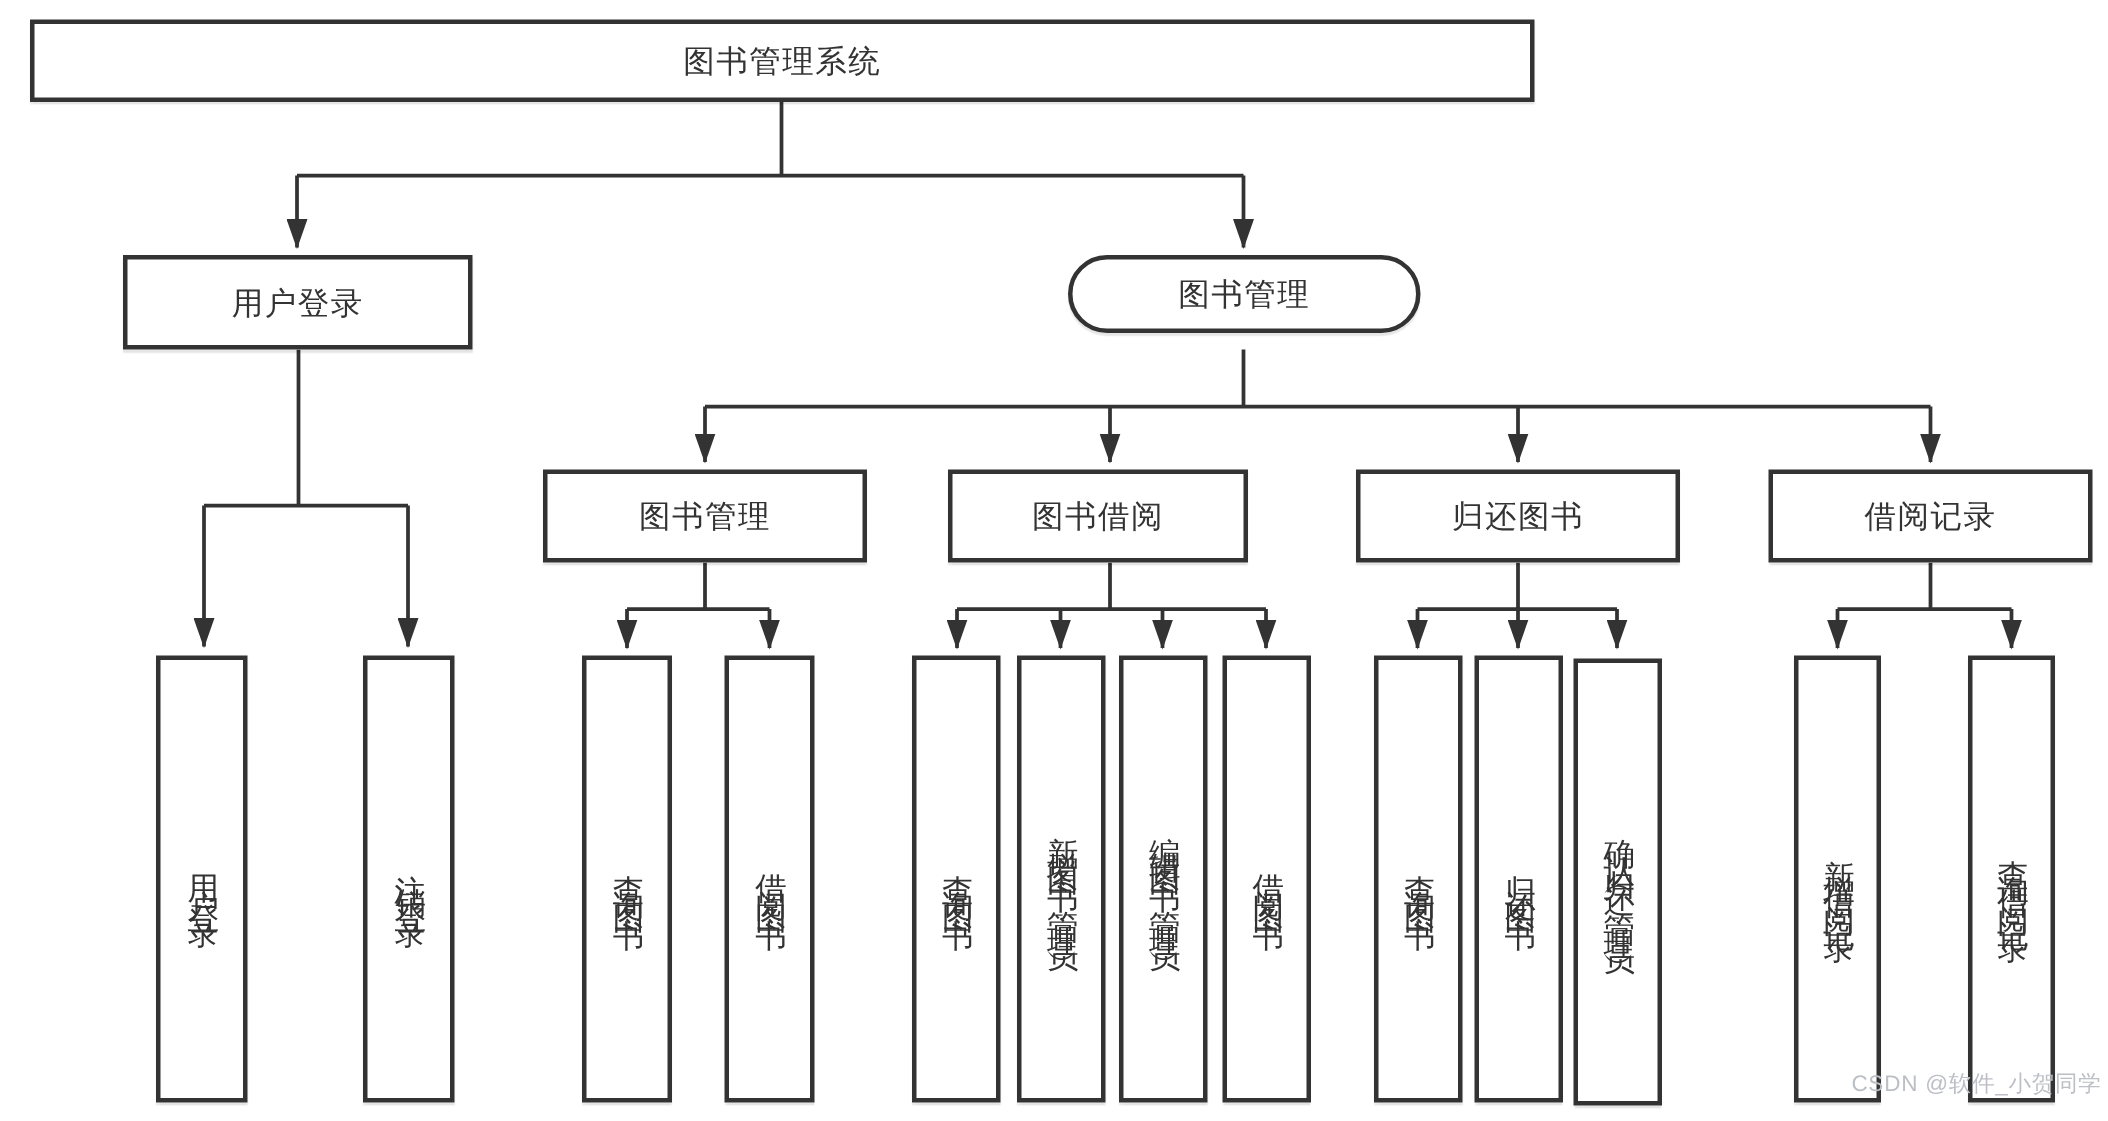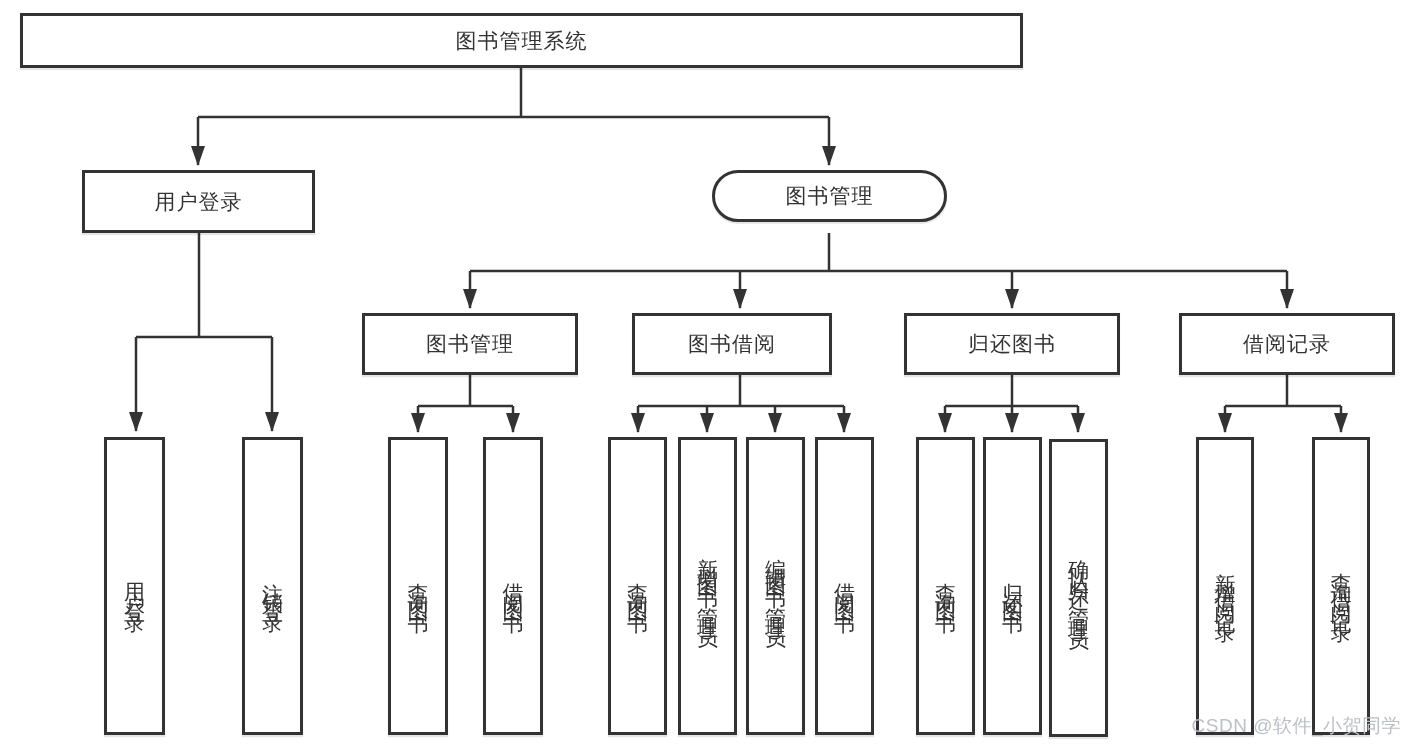--- a/index.html
+++ b/index.html
@@ -44,21 +44,21 @@
     writing-mode:vertical-rl;
     text-orientation:mixed;
     font-size:21px;
     letter-spacing:10px;
     white-space:nowrap;
     color:var(--text);
   }
   .watermark{
     position:absolute;
     right:4px;top:713px;
-    font-size:19px;
+    font-size:15px;
     color:var(--watermark);
     z-index:3;
     letter-spacing:0.5px;
   }
 </style>
 </head>
 <body>
 
 <div class="stage">
 

